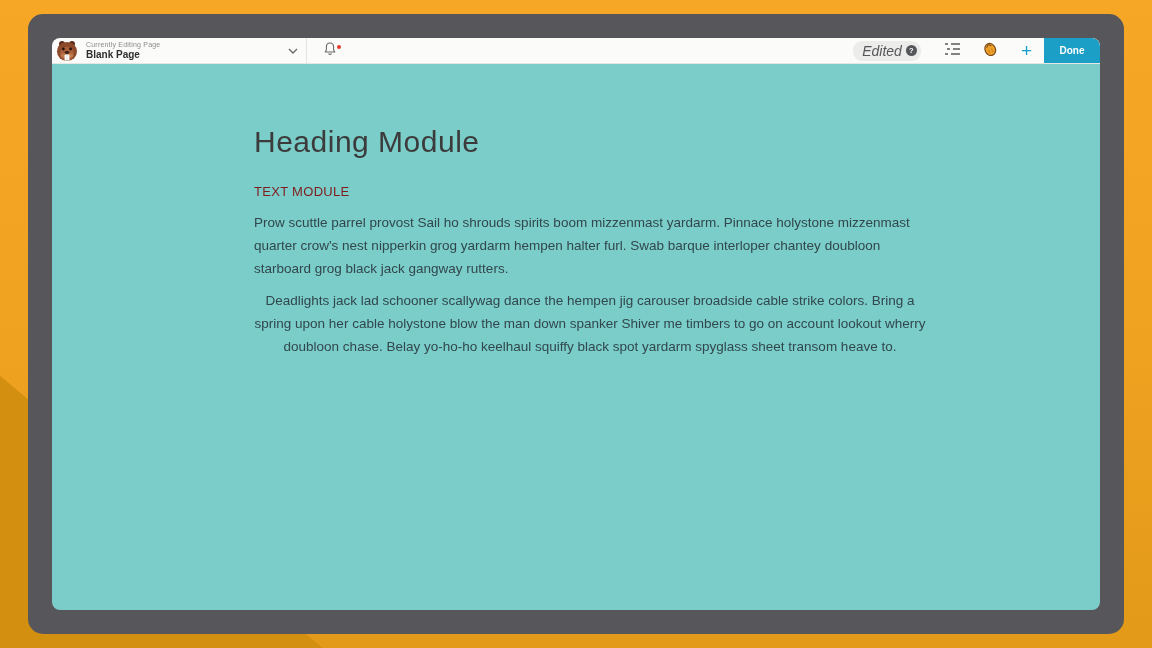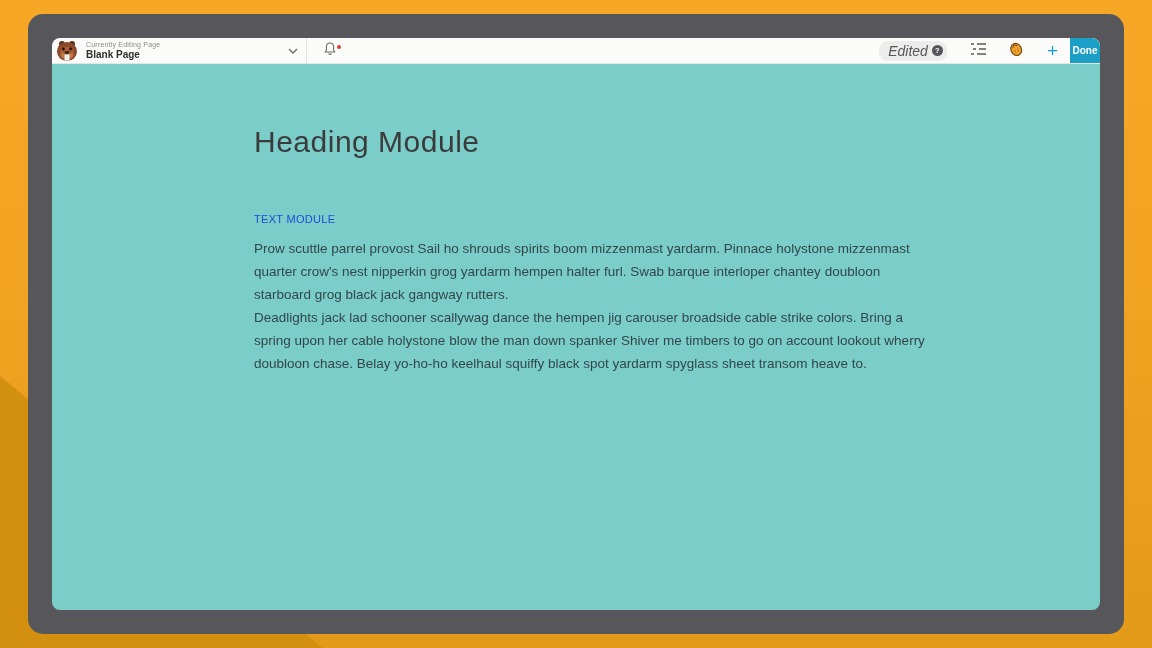--- a/index.html
+++ b/index.html
@@ -60,40 +60,40 @@
     width:11px; height:11px; border-radius:50%; background:#55565A;
     color:#FFFFFF; font-size:7.5px; font-weight:700;
     display:flex; align-items:center; justify-content:center; cursor:pointer;
   }
   .tb-icon { padding:0 10px; display:flex; align-items:center; cursor:pointer; height:100%; }
   .plus-btn {
     font-size:19px; font-weight:300; color:#17A0C9; line-height:1;
     padding:0 12px; cursor:pointer; display:flex; align-items:center; height:100%;
   }
   .done-btn {
-    height:100%; width:30px; background:#1B9FC7; color:#FFFFFF;
+    height:100%; width:56px; background:#1B9FC7; color:#FFFFFF;
     font-size:10px; font-weight:700; border:none; cursor:pointer;
     display:flex; align-items:center; justify-content:center;
     border-top-right-radius:8px;
   }
 
   
   .content { flex:1; background:#7BCDC9; overflow:hidden; }
   .page-col { margin-left:202px; padding-top:60px; width:672px; }
   .h1 {
     font-size:30px; font-weight:500; color:#3B3B3B; letter-spacing:.5px;
     line-height:1.22;
   }
   .text-module-label {
-    margin-top:52px; font-size:11px; color:#1d4ed8; letter-spacing:.3px;
+    margin-top:23px; font-size:13px; color:#7f1d1d; letter-spacing:.3px;
   }
   .para {
     margin-top:12px; font-size:13.5px; line-height:23px; color:#31474C;
   }
-  .para + .para { margin-top:0; }
+  .para + .para { margin-top:9px;text-align:center; }
 </style>
 </head>
 <body>
 
 <div class="bg"></div>
 <div class="bg-corner"></div>
 
 <div class="window">
   <div class="chrome">
 

